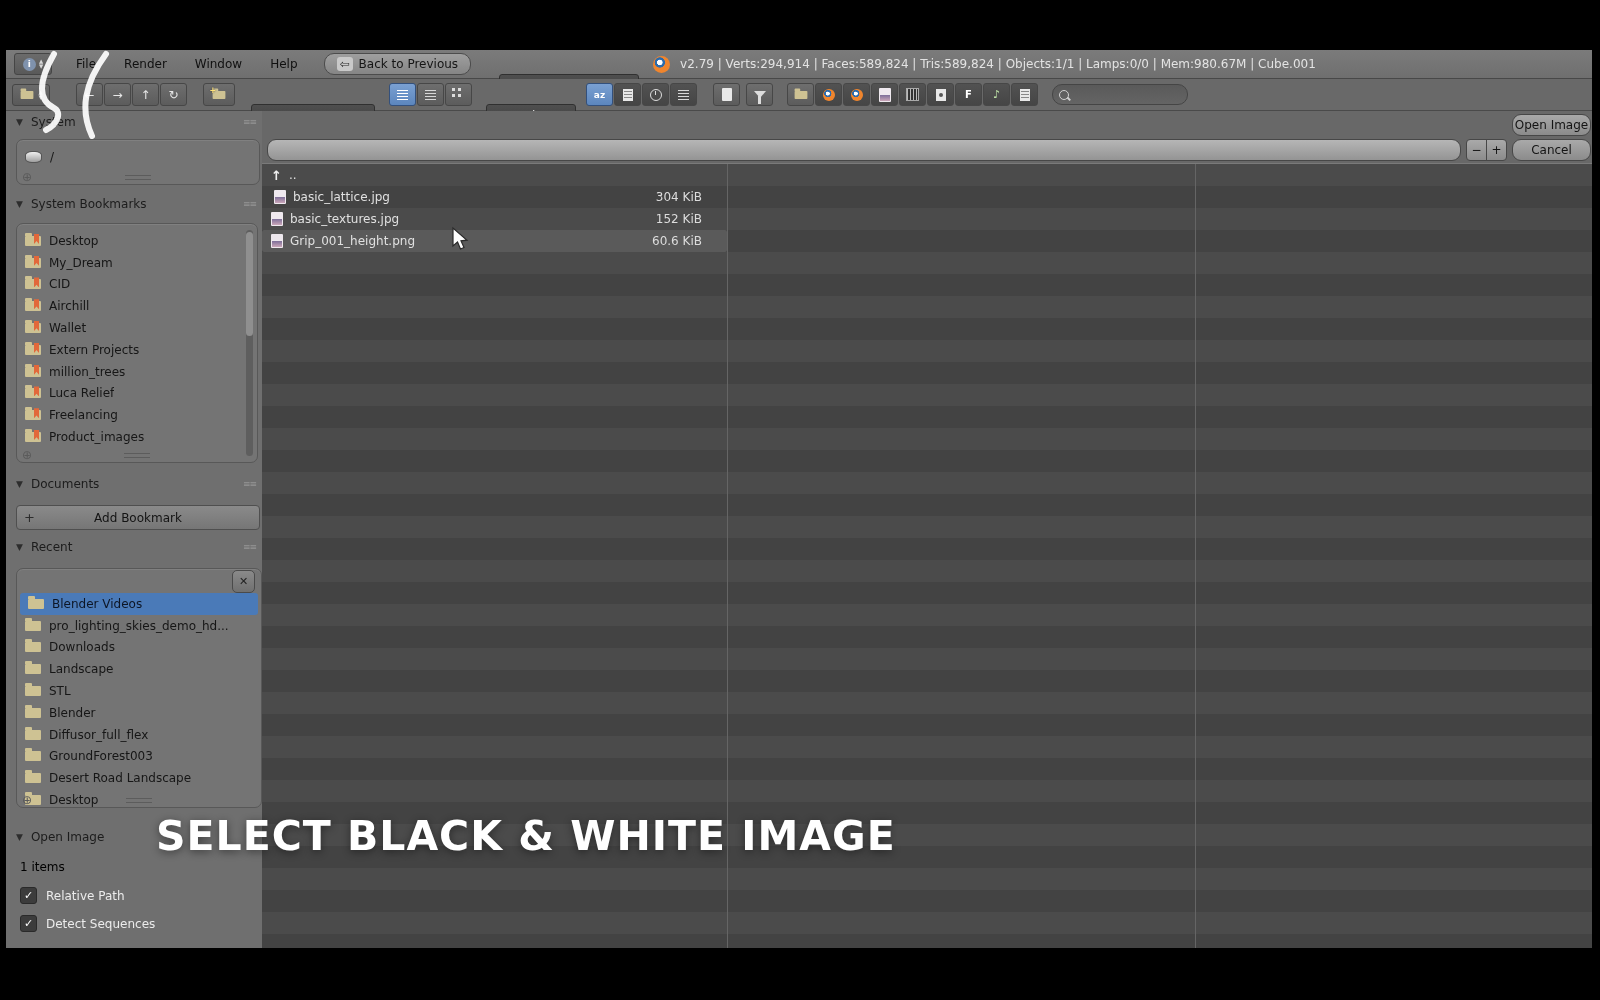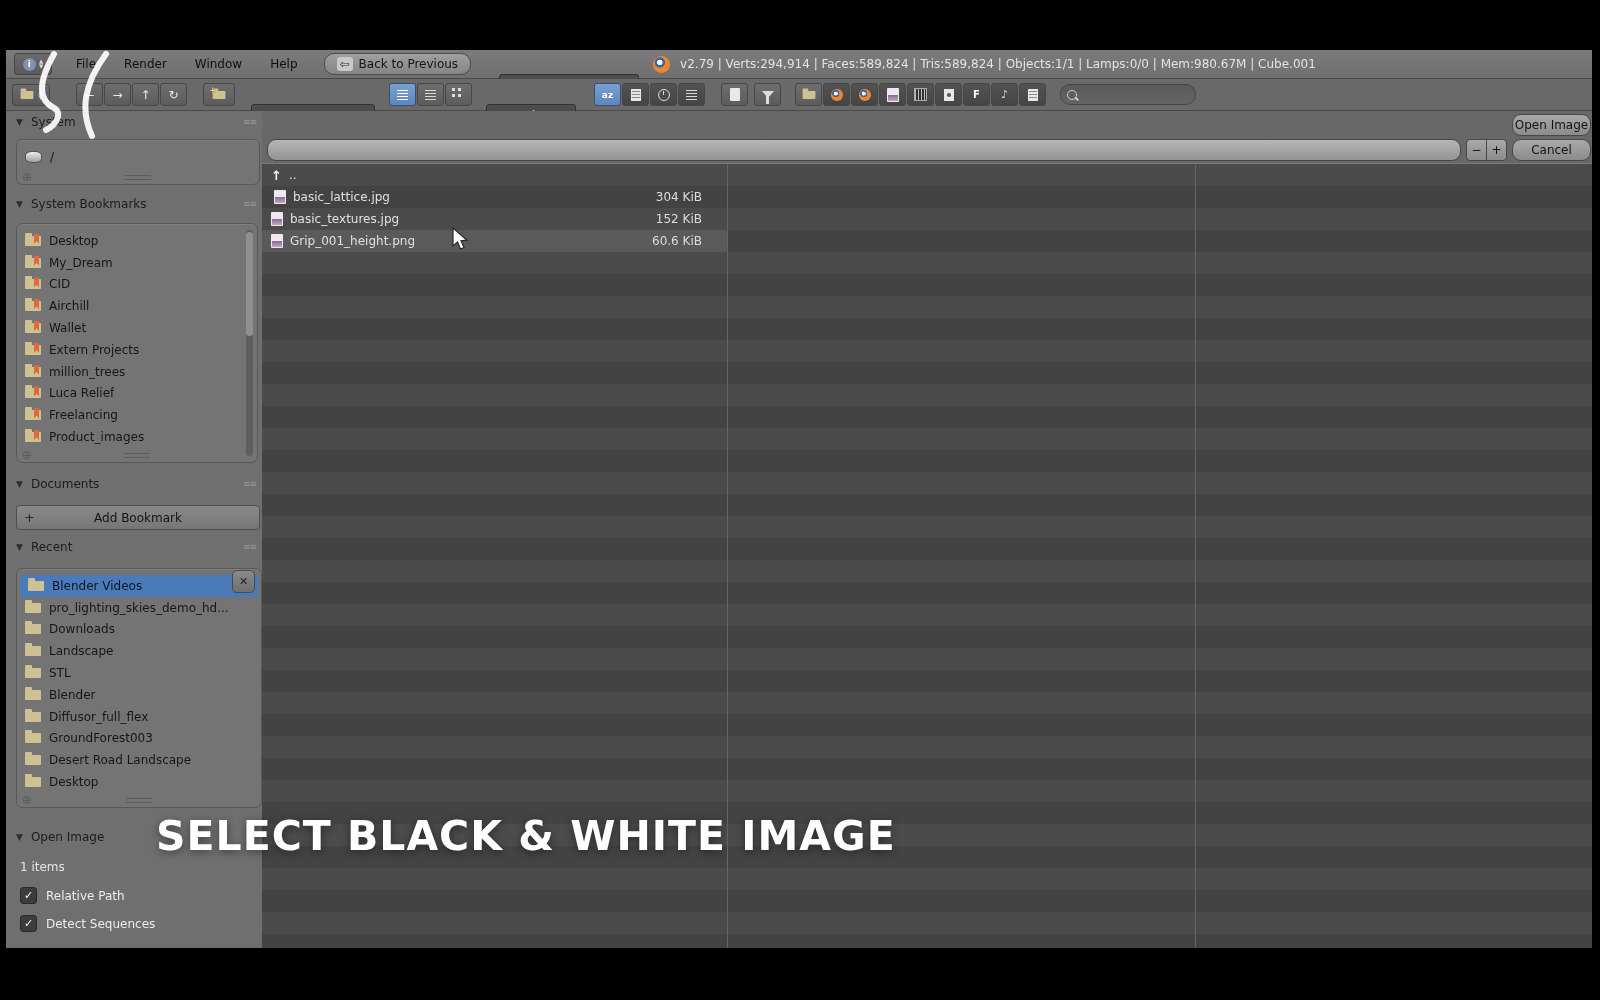--- a/index.html
+++ b/index.html
@@ -83,21 +83,21 @@
   .sb-item .lbl{white-space:nowrap;overflow:hidden;}
   .sb-item.sel{background:#4a7ab8;border-radius:3px;color:#0d1626;}
   .drive{width:15px;height:10px;background:linear-gradient(#efefef,#9f9f9f);border-radius:7px/4px;border:1px solid #565656;}
   .vscroll{position:absolute;right:4px;top:6px;bottom:6px;width:7px;background:#5e5e5e;border-radius:4px;}
   .vscroll .thumb{position:absolute;left:0;right:0;top:2px;height:46%;background:#8f8f8f;border-radius:4px;}
   .addbm{position:absolute;left:10px;width:242px;height:23px;background:linear-gradient(#8a8a8a,#767676);
          border:1px solid #4f4f4f;border-radius:4px;display:flex;align-items:center;justify-content:center;color:#141414;}
   .addbm .plusbox{position:absolute;left:7px;color:#2c2c2c;font-size:13px;}
   .xbtn{position:absolute;width:21px;height:21px;background:linear-gradient(#8a8a8a,#707070);border:1px solid #4a4a4a;
         border-radius:5px;display:flex;align-items:center;justify-content:center;color:#222;font-size:11px;}
-  .muted{color:#e5e5e5;}
+  .muted{color:#000000;}
   .optrow{position:absolute;left:14px;display:flex;align-items:center;gap:9px;color:#ececec;}
   .cbx{width:15px;height:15px;background:#3c3c3c;border:1px solid #2a2a2a;border-radius:3px;color:#fff;
        display:flex;align-items:center;justify-content:center;font-size:11px;}
 
   
   .filehead{position:relative;height:52px;flex:none;}
   .field{position:absolute;height:20px;background:linear-gradient(#b6b6b6,#949494);border:1px solid #474747;border-radius:9px;
          color:#141414;display:flex;align-items:center;padding:0 9px;overflow:hidden;white-space:nowrap;}
   .hbtn{position:absolute;height:20px;background:linear-gradient(#a9a9a9,#8b8b8b);border:1px solid #474747;border-radius:9px;
         color:#141414;display:flex;align-items:center;justify-content:center;}
@@ -196,21 +196,21 @@
             <span class="gridicon"></span>
           </div>
       </div>
       <div class="dd-dark dd" style="width:78px;margin-left:8px;">
         <span>Normal</span>
         <span class="updn">
             <span>▲</span>
             <span>▼</span>
           </span>
       </div>
-      <div class="tgroup" style="margin-left:12px;">
+      <div class="tgroup" style="margin-left:4px;">
         <div class="tbtn pressed-blue">
             <span class="azmark">az</span>
           </div>
         <div class="tbtn pressed-dark">
             <span class="texticon"></span>
           </div>
         <div class="tbtn pressed-dark">
             <span class="clock"></span>
           </div>
         <div class="tbtn pressed-dark">
@@ -335,21 +335,21 @@
         <div class="addbm" style="top:394px;">
           <span class="plusbox">+</span>
           <span>Add Bookmark</span>
         </div>
 
         <div class="phead" style="top:428px;">
           <span class="tri">▼</span>
           <span>Recent</span>
           <span class="grip">≡≡</span>
         </div>
-        <div class="pbox" style="top:457px;width:246px;height:240px;padding-top:6px;box-sizing:border-box;">
+        <div class="pbox" style="top:457px;width:246px;height:240px;padding-top:24px;box-sizing:border-box;">
           <div class="sb-item sel" style="margin:0 3px;">
               <span class="folder"></span>
               <span class="lbl">Blender Videos</span>
             </div>
           <div class="sb-item">
               <span class="folder"></span>
               <span class="lbl">pro_lighting_skies_demo_hd...</span>
             </div>
           <div class="sb-item">
               <span class="folder"></span>

